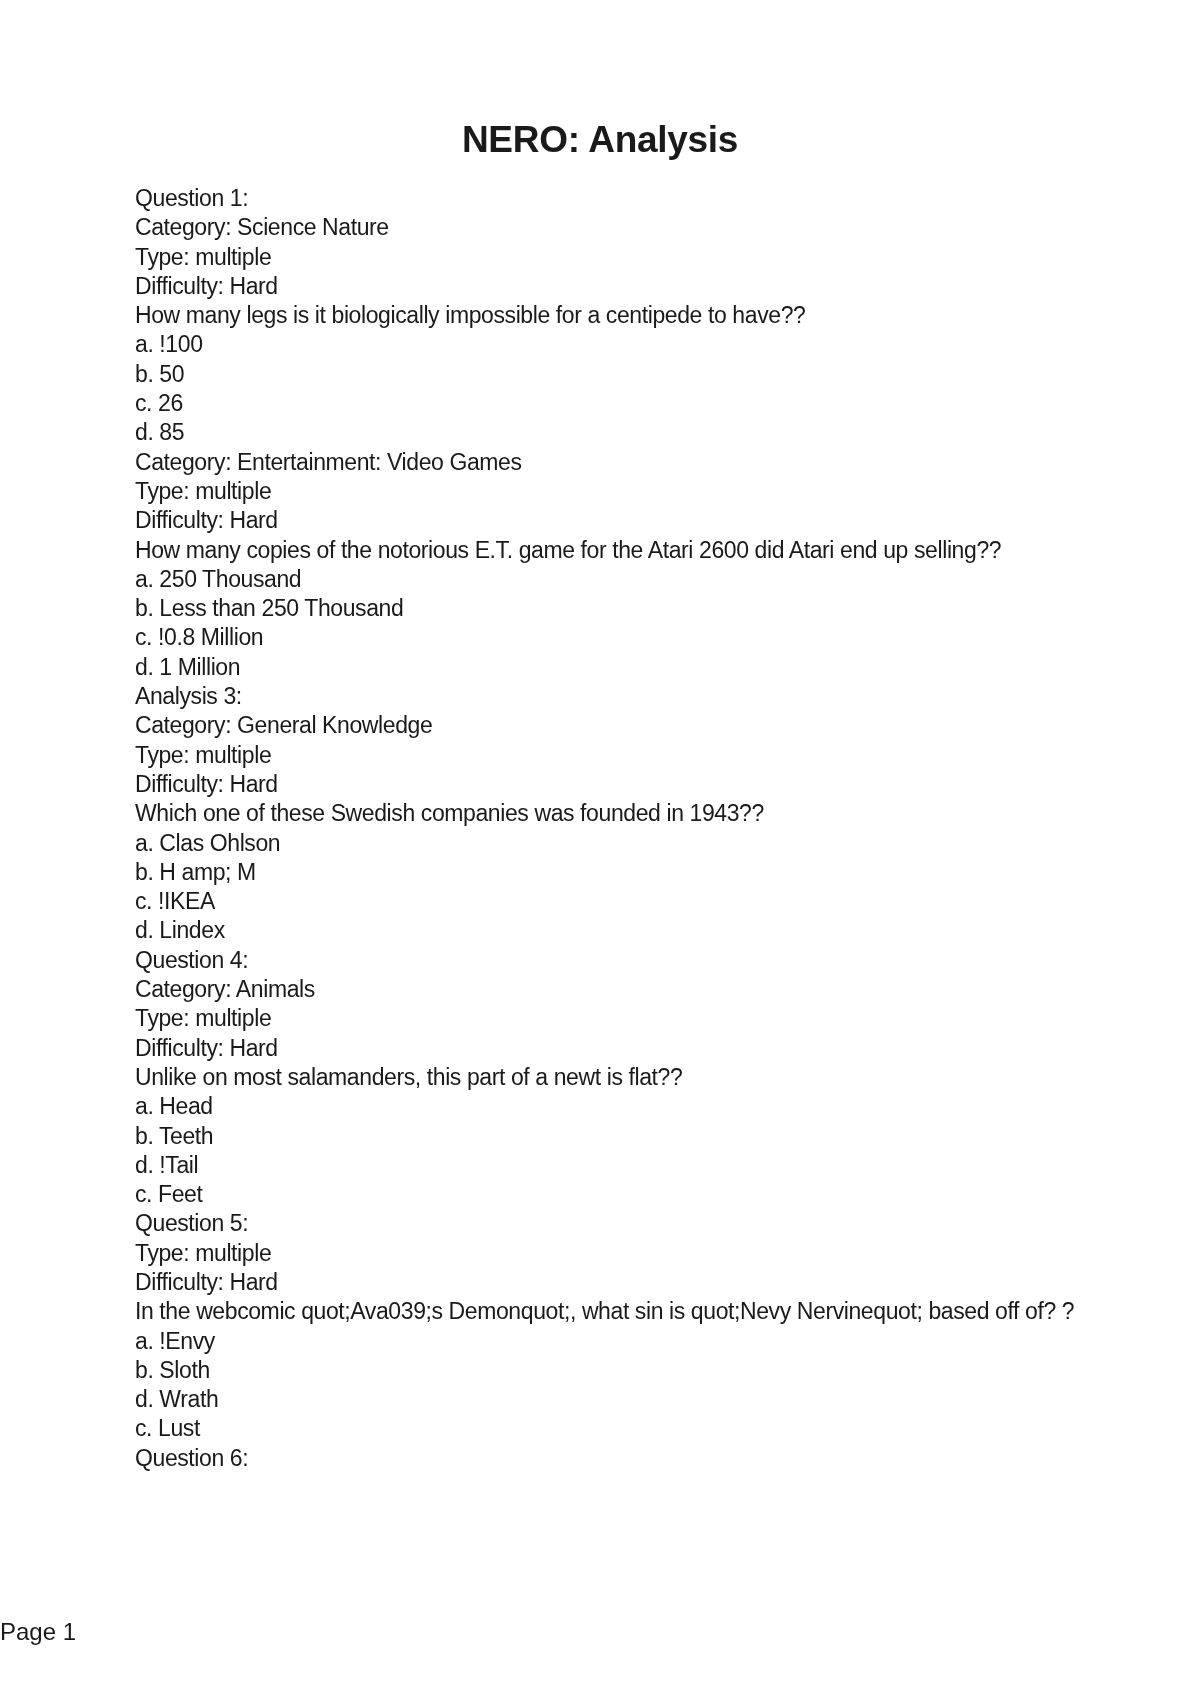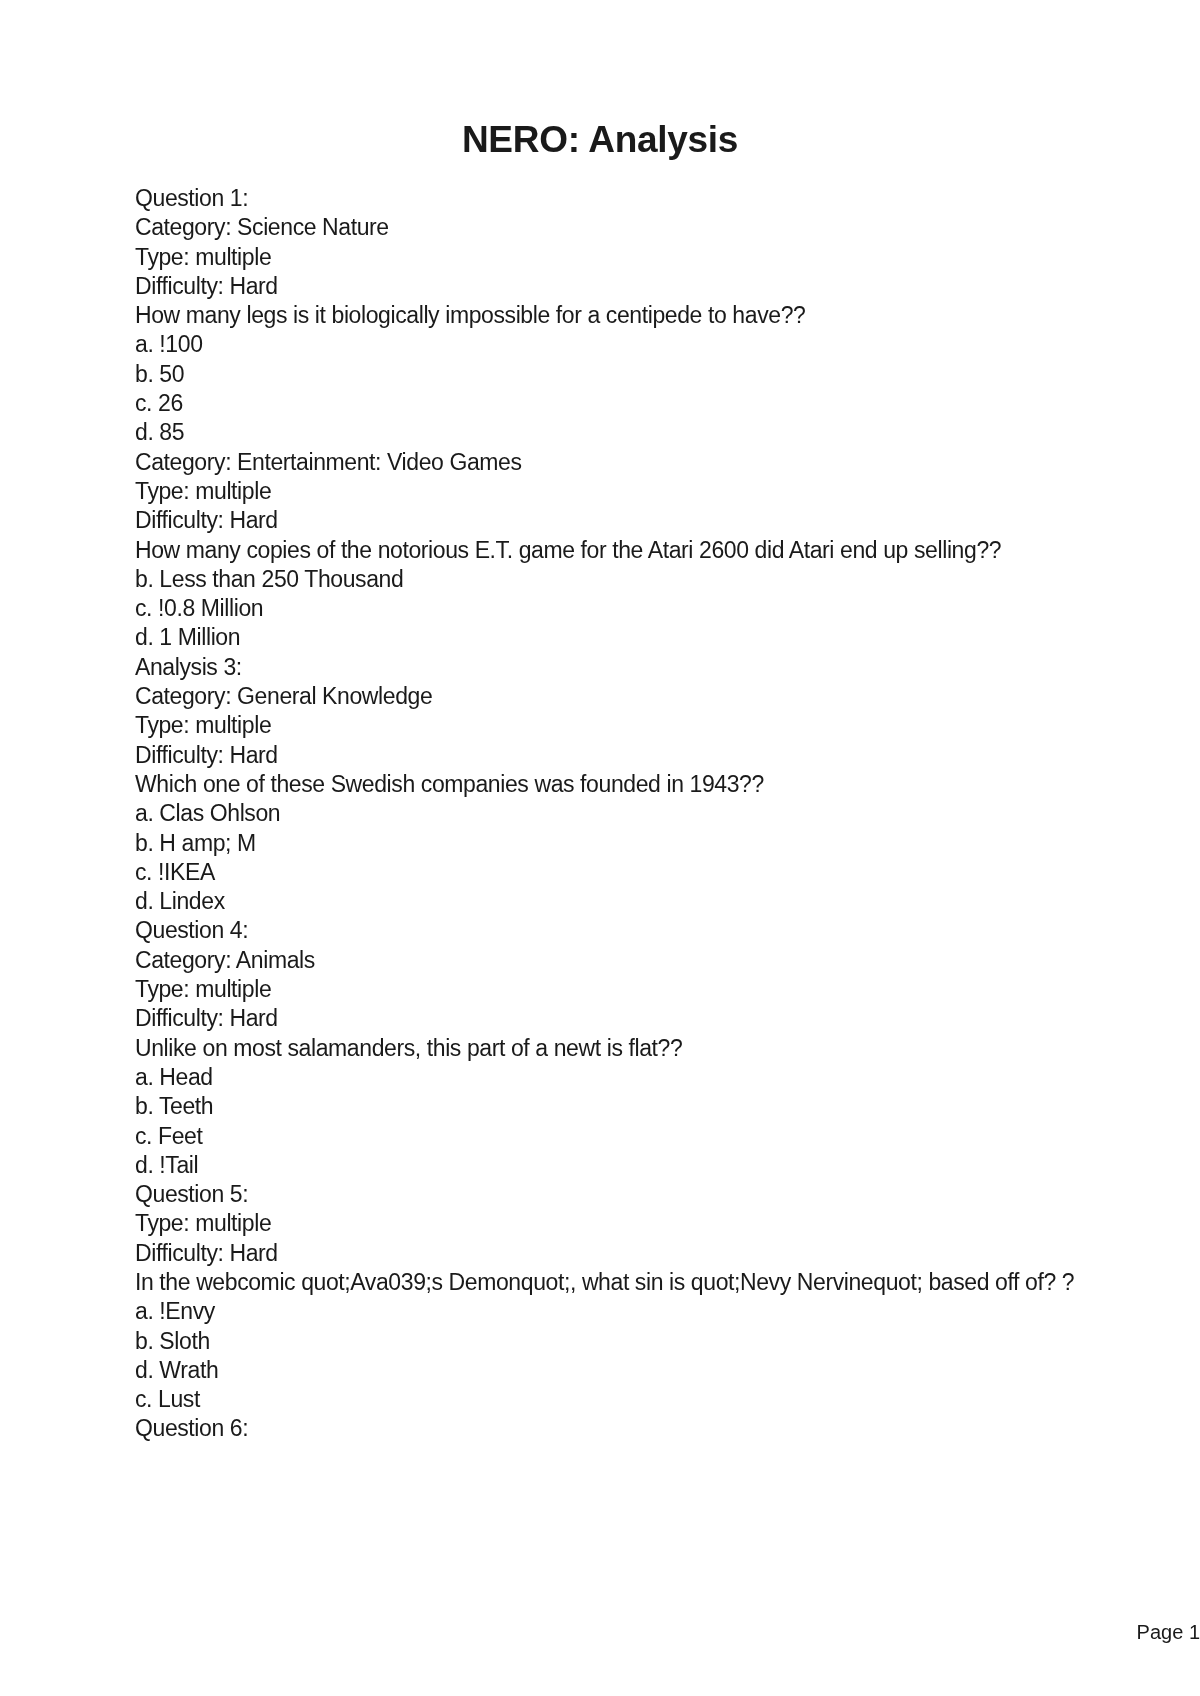--- a/index.html
+++ b/index.html
@@ -48,22 +48,22 @@
       margin: 0;
       white-space: normal;
       letter-spacing: -0.4px;
     }
     .q-block { margin: 0; }
     .footer {
       position: absolute;
       left: 0;
       top: 1618px;
       width: 1200px;
-      text-align: right;
-      font-size: 20px;
+      text-align: left;
+      font-size: 24px;
       line-height: 28px;
     }
   </style>
 </head>
 <body>
 
 <div class="page">
   <h1 class="doc-title">NERO: Analysis</h1>
 
   <div class="content">
@@ -78,20 +78,21 @@
       <p class="line">b. 50</p>
       <p class="line">c. 26</p>
       <p class="line">d. 85</p>
     </div>
 
     <div class="q-block">
       <p class="line">Category: Entertainment: Video Games</p>
       <p class="line">Type: multiple</p>
       <p class="line">Difficulty: Hard</p>
       <p class="line">How many copies of the notorious E.T. game for the Atari 2600 did Atari end up selling??</p>
+      <p class="line">a. 250 Thousand</p>
       <p class="line">b. Less than 250 Thousand</p>
       <p class="line">c. !0.8 Million</p>
       <p class="line">d. 1 Million</p>
     </div>
 
     <div class="q-block">
       <p class="line">Analysis 3:</p>
       <p class="line">Category: General Knowledge</p>
       <p class="line">Type: multiple</p>
       <p class="line">Difficulty: Hard</p>
@@ -103,22 +104,22 @@
     </div>
 
     <div class="q-block">
       <p class="line">Question 4:</p>
       <p class="line">Category: Animals</p>
       <p class="line">Type: multiple</p>
       <p class="line">Difficulty: Hard</p>
       <p class="line">Unlike on most salamanders, this part of a newt is flat??</p>
       <p class="line">a. Head</p>
       <p class="line">b. Teeth</p>
+      <p class="line">d. !Tail</p>
       <p class="line">c. Feet</p>
-      <p class="line">d. !Tail</p>
     </div>
 
     <div class="q-block">
       <p class="line">Question 5:</p>
       <p class="line">Type: multiple</p>
       <p class="line">Difficulty: Hard</p>
       <p class="line">In the webcomic quot;Ava039;s Demonquot;, what sin is quot;Nevy Nervinequot; based off of? ?</p>
       <p class="line">a. !Envy</p>
       <p class="line">b. Sloth</p>
       <p class="line">d. Wrath</p>

